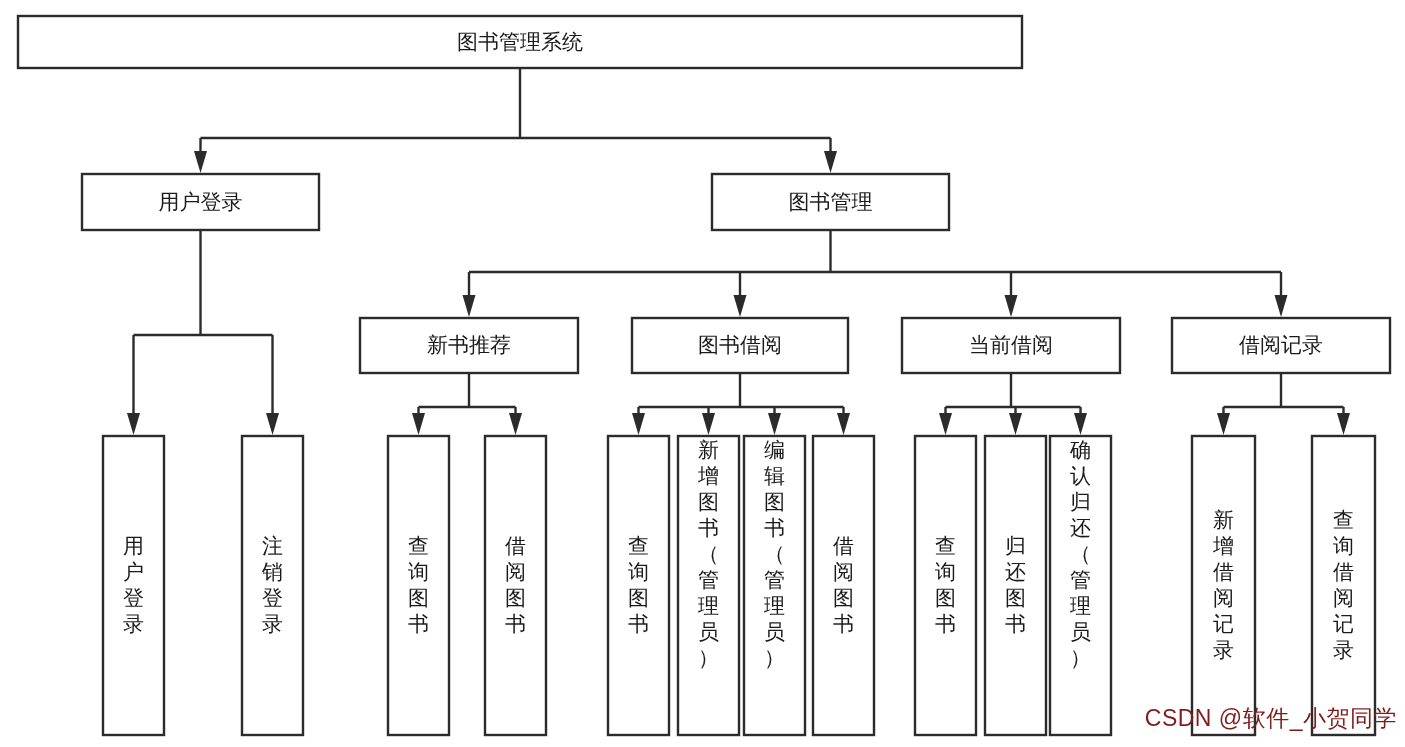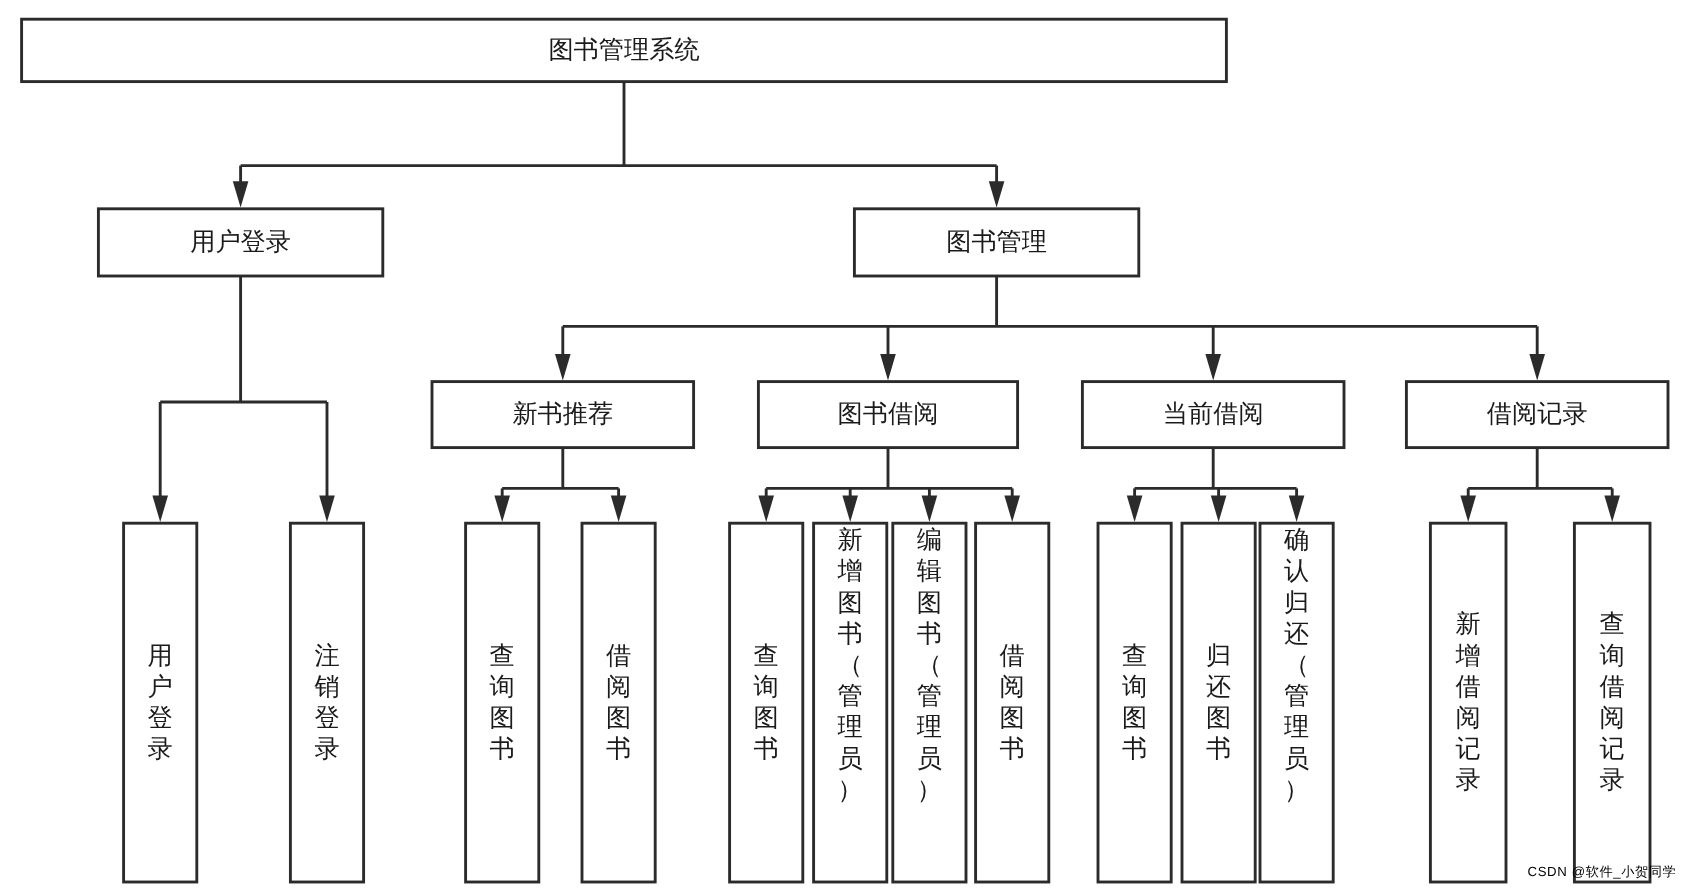--- a/index.html
+++ b/index.html
@@ -50,22 +50,22 @@
     font-family: "Liberation Sans", "DejaVu Sans", sans-serif;
     font-size: 21px;
     fill: #1a1a1a;
     text-anchor: middle;
   }
   .watermark {
     position: absolute;
     right: 8px;
     bottom: 6px;
     font-family: "Liberation Sans", "DejaVu Sans", sans-serif;
-    font-size: 11px;
-    color: #000000;
+    font-size: 23px;
+    color: #7f1d1d;
     letter-spacing: 0.5px;
     white-space: nowrap;
     user-select: none;
   }
 </style>
 </head>
 <body>
 
 <div id="canvas">
   <svg class="diagram" viewBox="0 0 1405 747">

